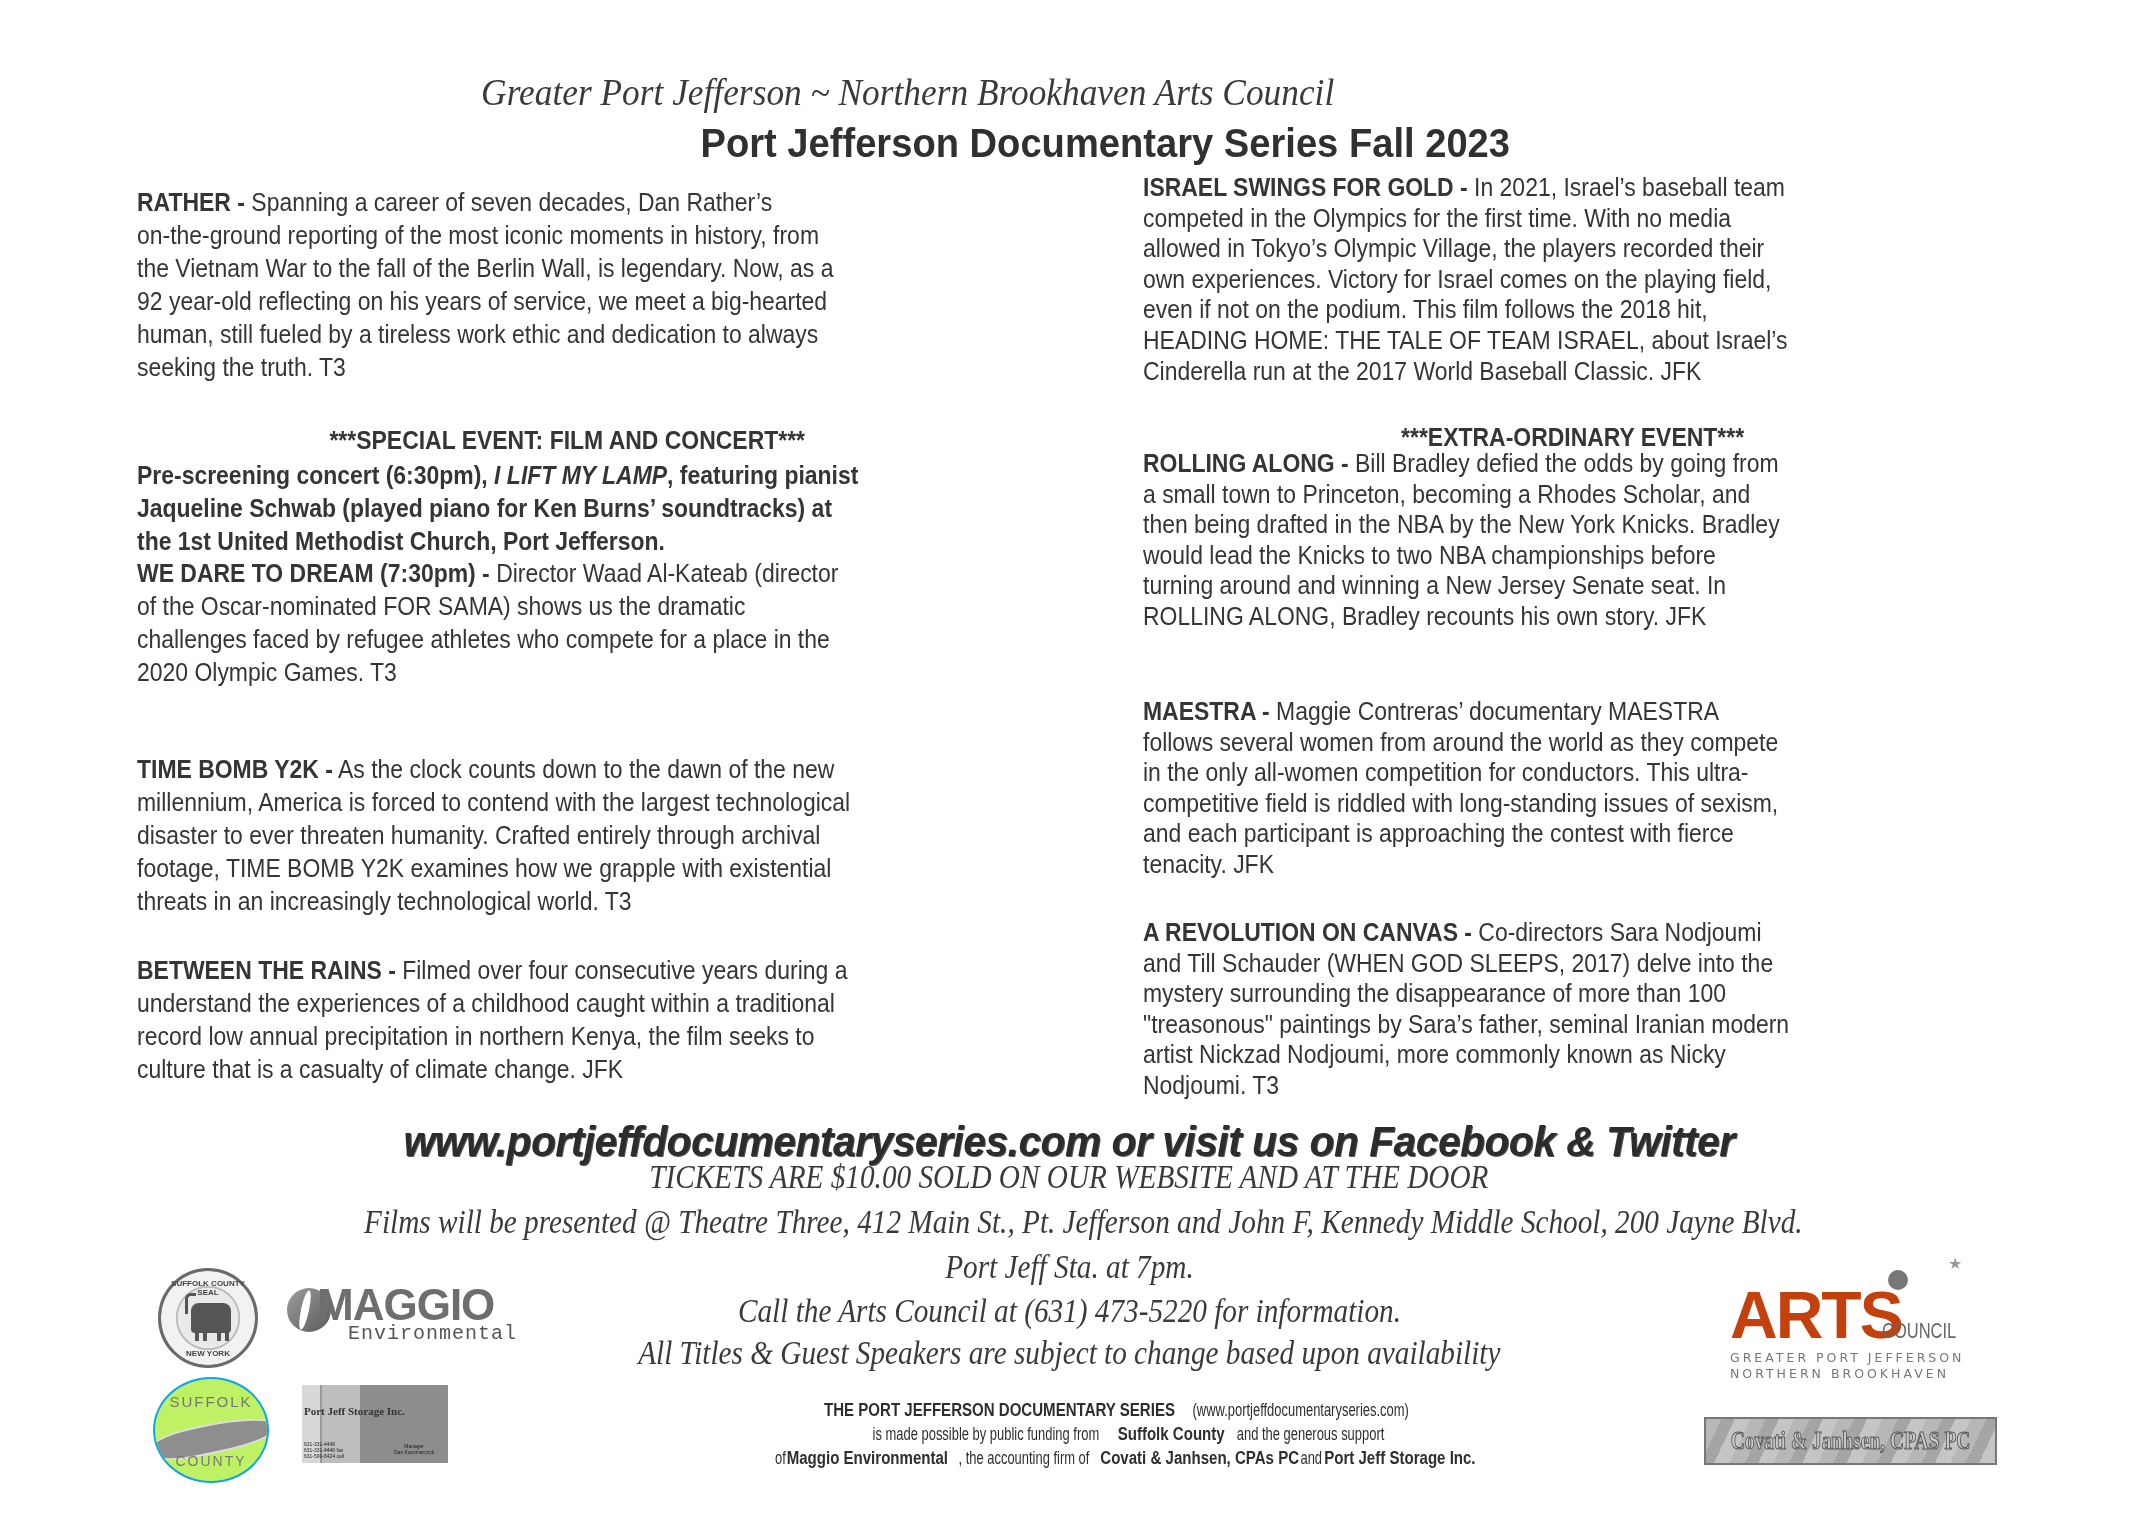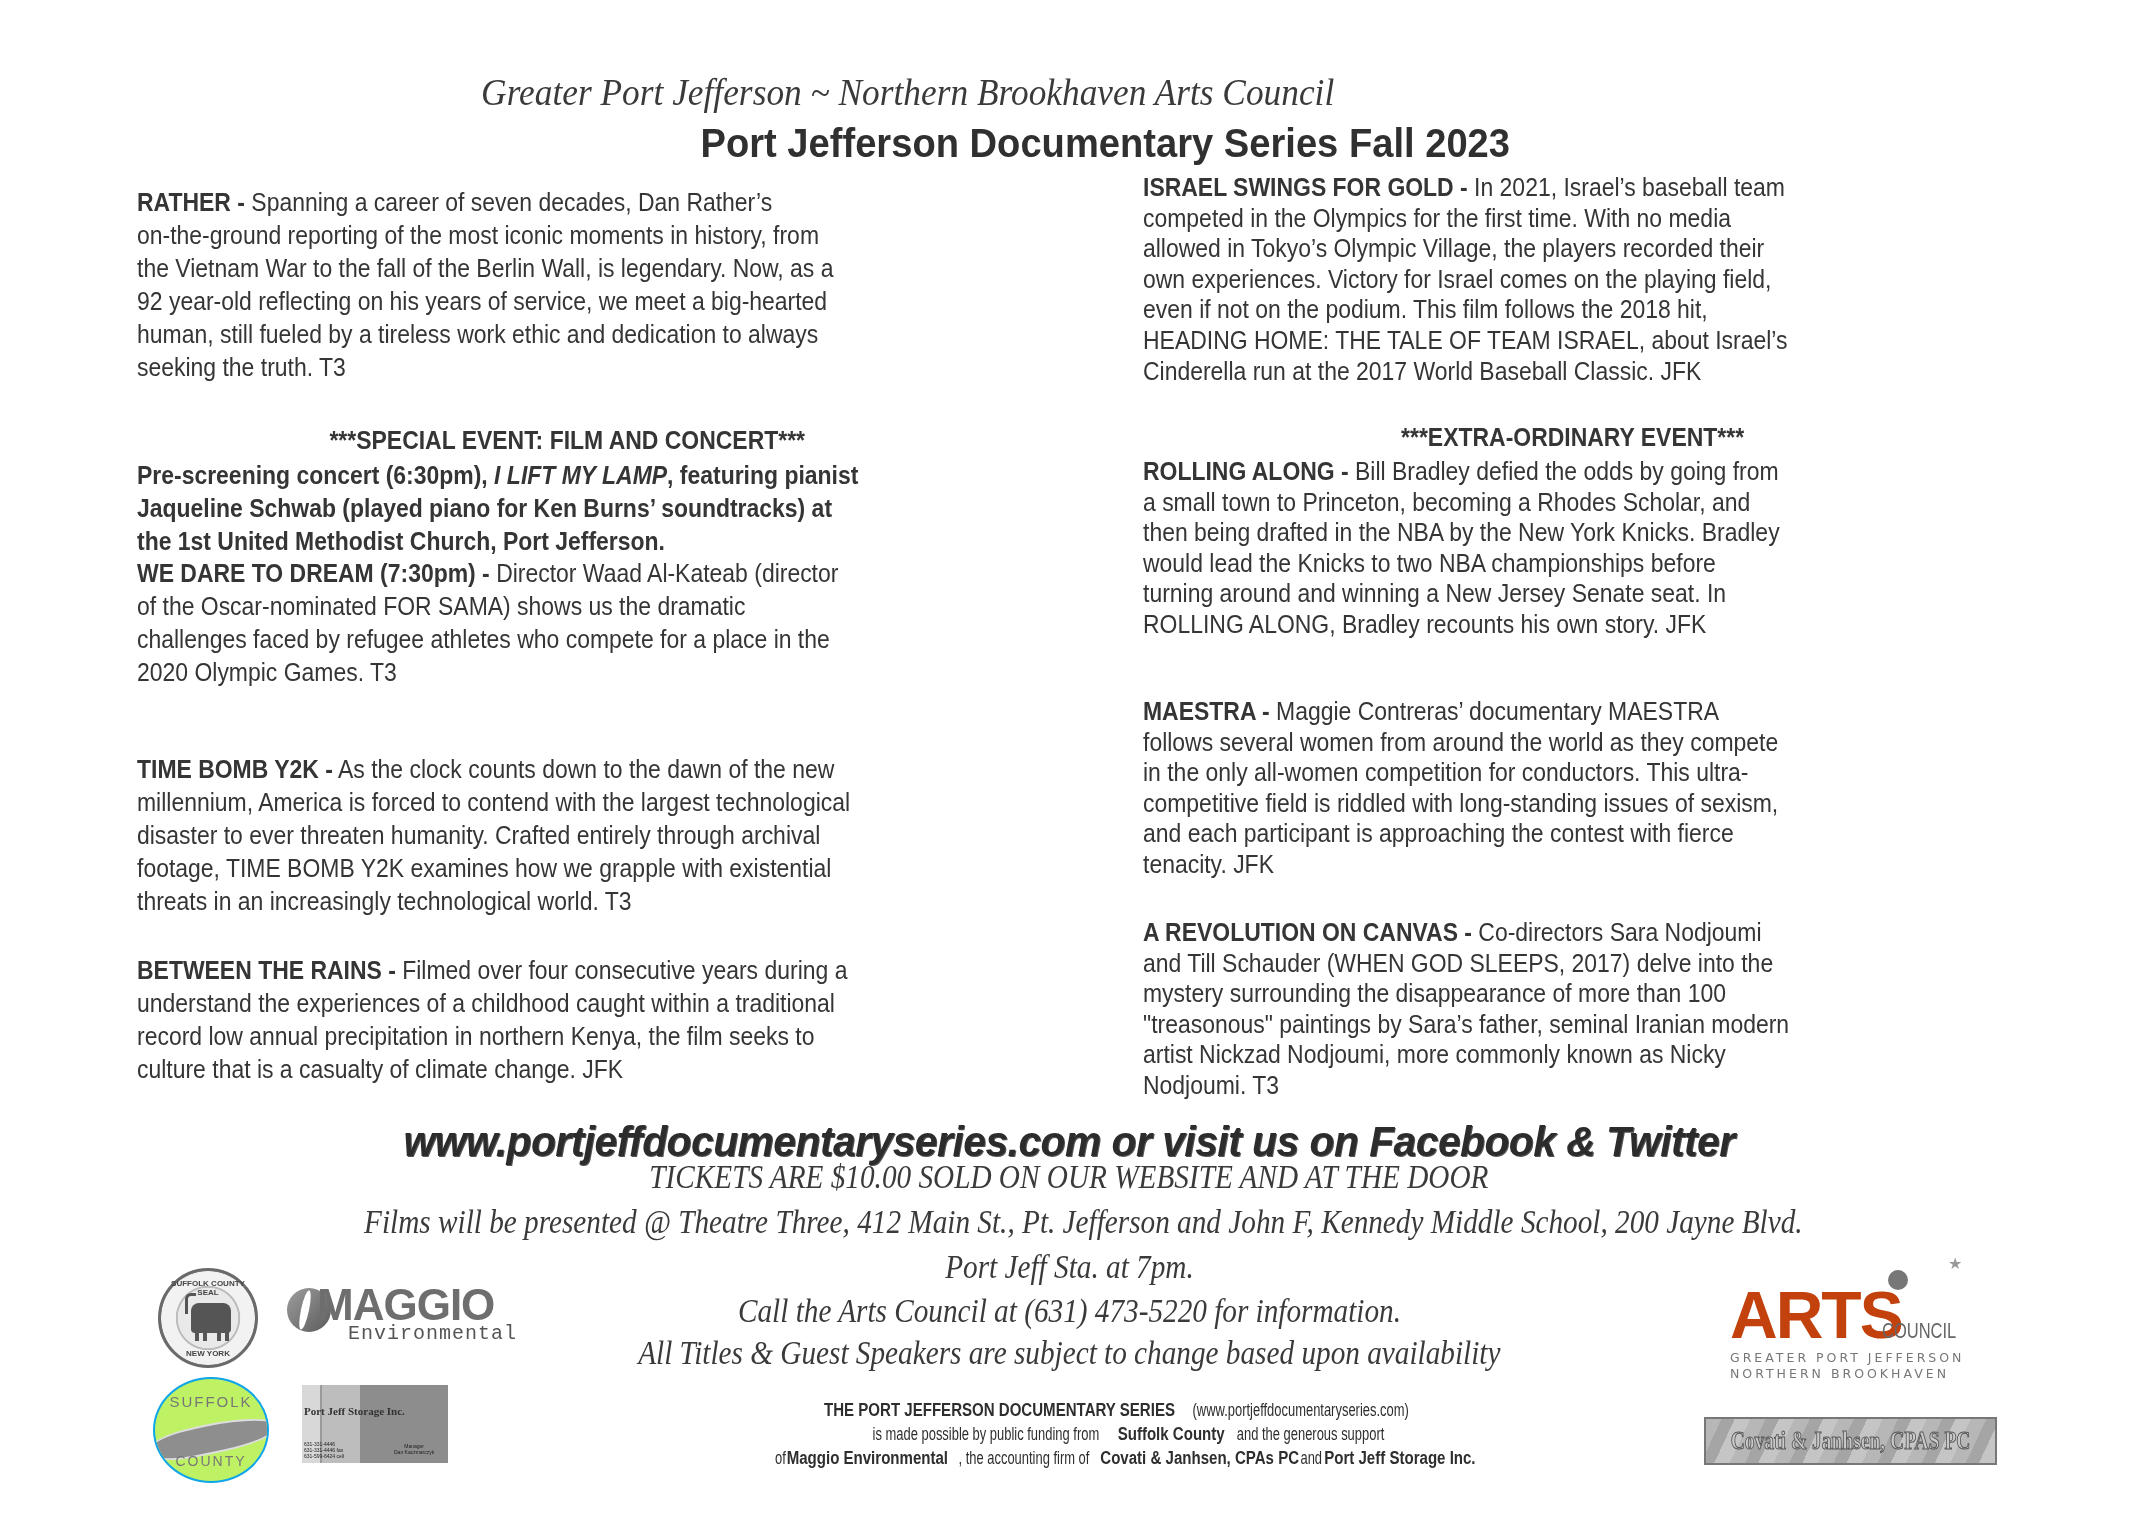--- a/index.html
+++ b/index.html
@@ -112,21 +112,21 @@
     <span class="line"><span class="cond">competed in the Olympics for the first time. With no media</span></span>
     <span class="line"><span class="cond">allowed in Tokyo’s Olympic Village, the players recorded their</span></span>
     <span class="line"><span class="cond">own experiences. Victory for Israel comes on the playing field,</span></span>
     <span class="line"><span class="cond">even if not on the podium. This film follows the 2018 hit,</span></span>
     <span class="line"><span class="cond">HEADING HOME: THE TALE OF TEAM ISRAEL, about Israel’s</span></span>
     <span class="line"><span class="cond">Cinderella run at the 2017 World Baseball Classic. JFK</span></span>
   </div>
 
   <div class="block event-head" style="top:250px; width:860px;"><span>***EXTRA-ORDINARY EVENT***</span></div>
 
-  <div class="block" style="top:284px;">
+  <div class="block" style="top:276px;">
     <span class="line"><span class="cond"><span class="name">ROLLING ALONG -</span><span> Bill Bradley defied the odds by going from</span></span></span>
     <span class="line"><span class="cond">a small town to Princeton, becoming a Rhodes Scholar, and</span></span>
     <span class="line"><span class="cond">then being drafted in the NBA by the New York Knicks. Bradley</span></span>
     <span class="line"><span class="cond">would lead the Knicks to two NBA championships before</span></span>
     <span class="line"><span class="cond">turning around and winning a New Jersey Senate seat. In</span></span>
     <span class="line"><span class="cond">ROLLING ALONG, Bradley recounts his own story. JFK</span></span>
   </div>
 
   <div class="block" style="top:524px;">
     <span class="line"><span class="cond"><span class="name">MAESTRA -</span><span> Maggie Contreras’ documentary MAESTRA</span></span></span>

